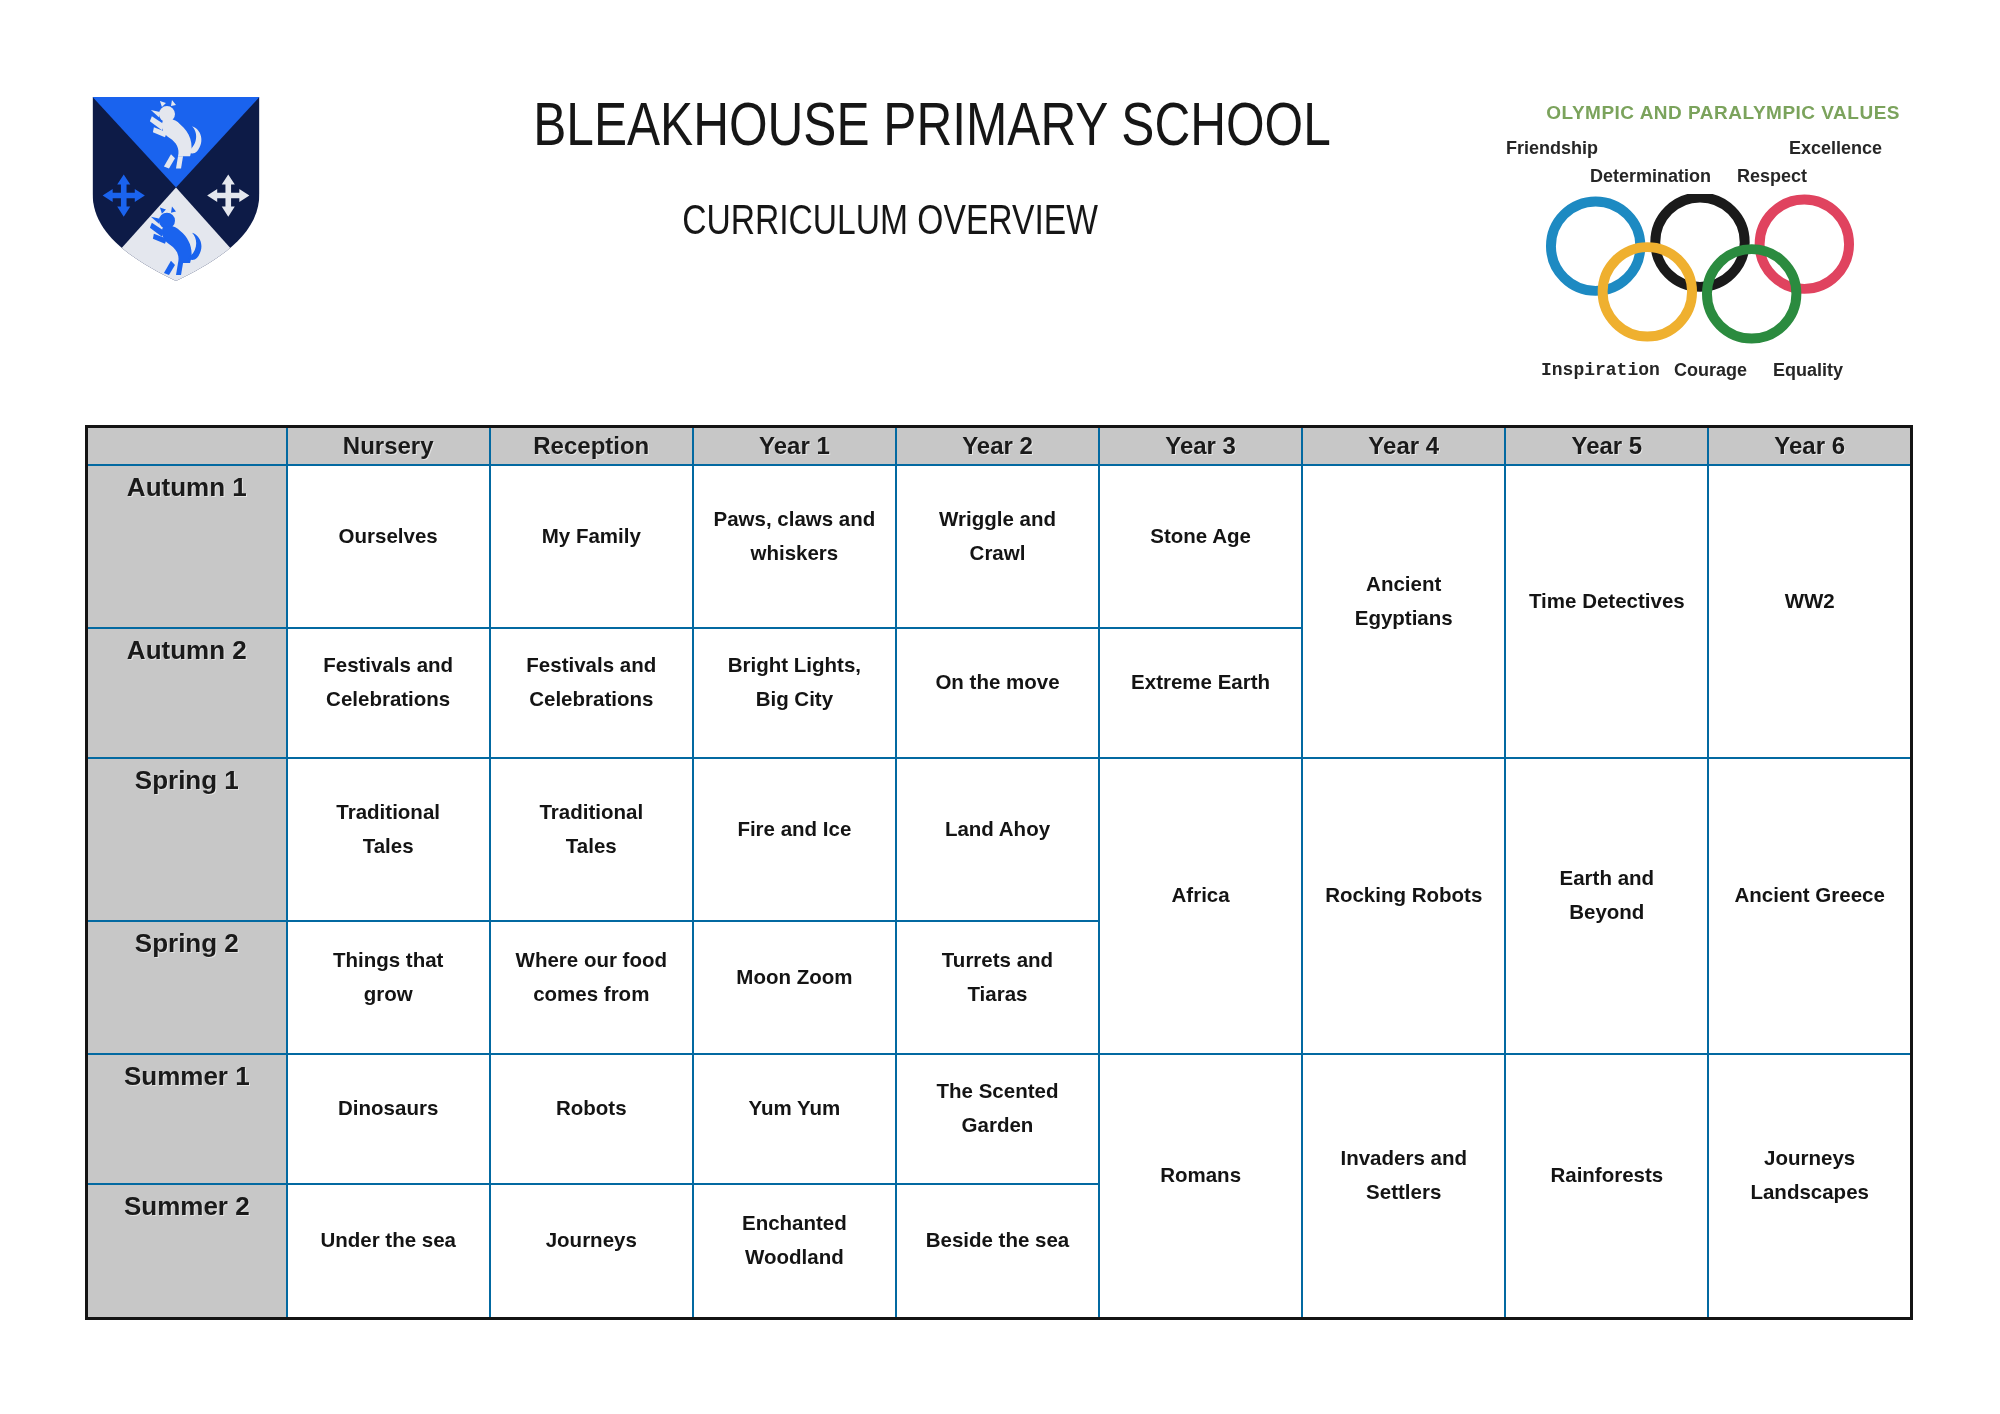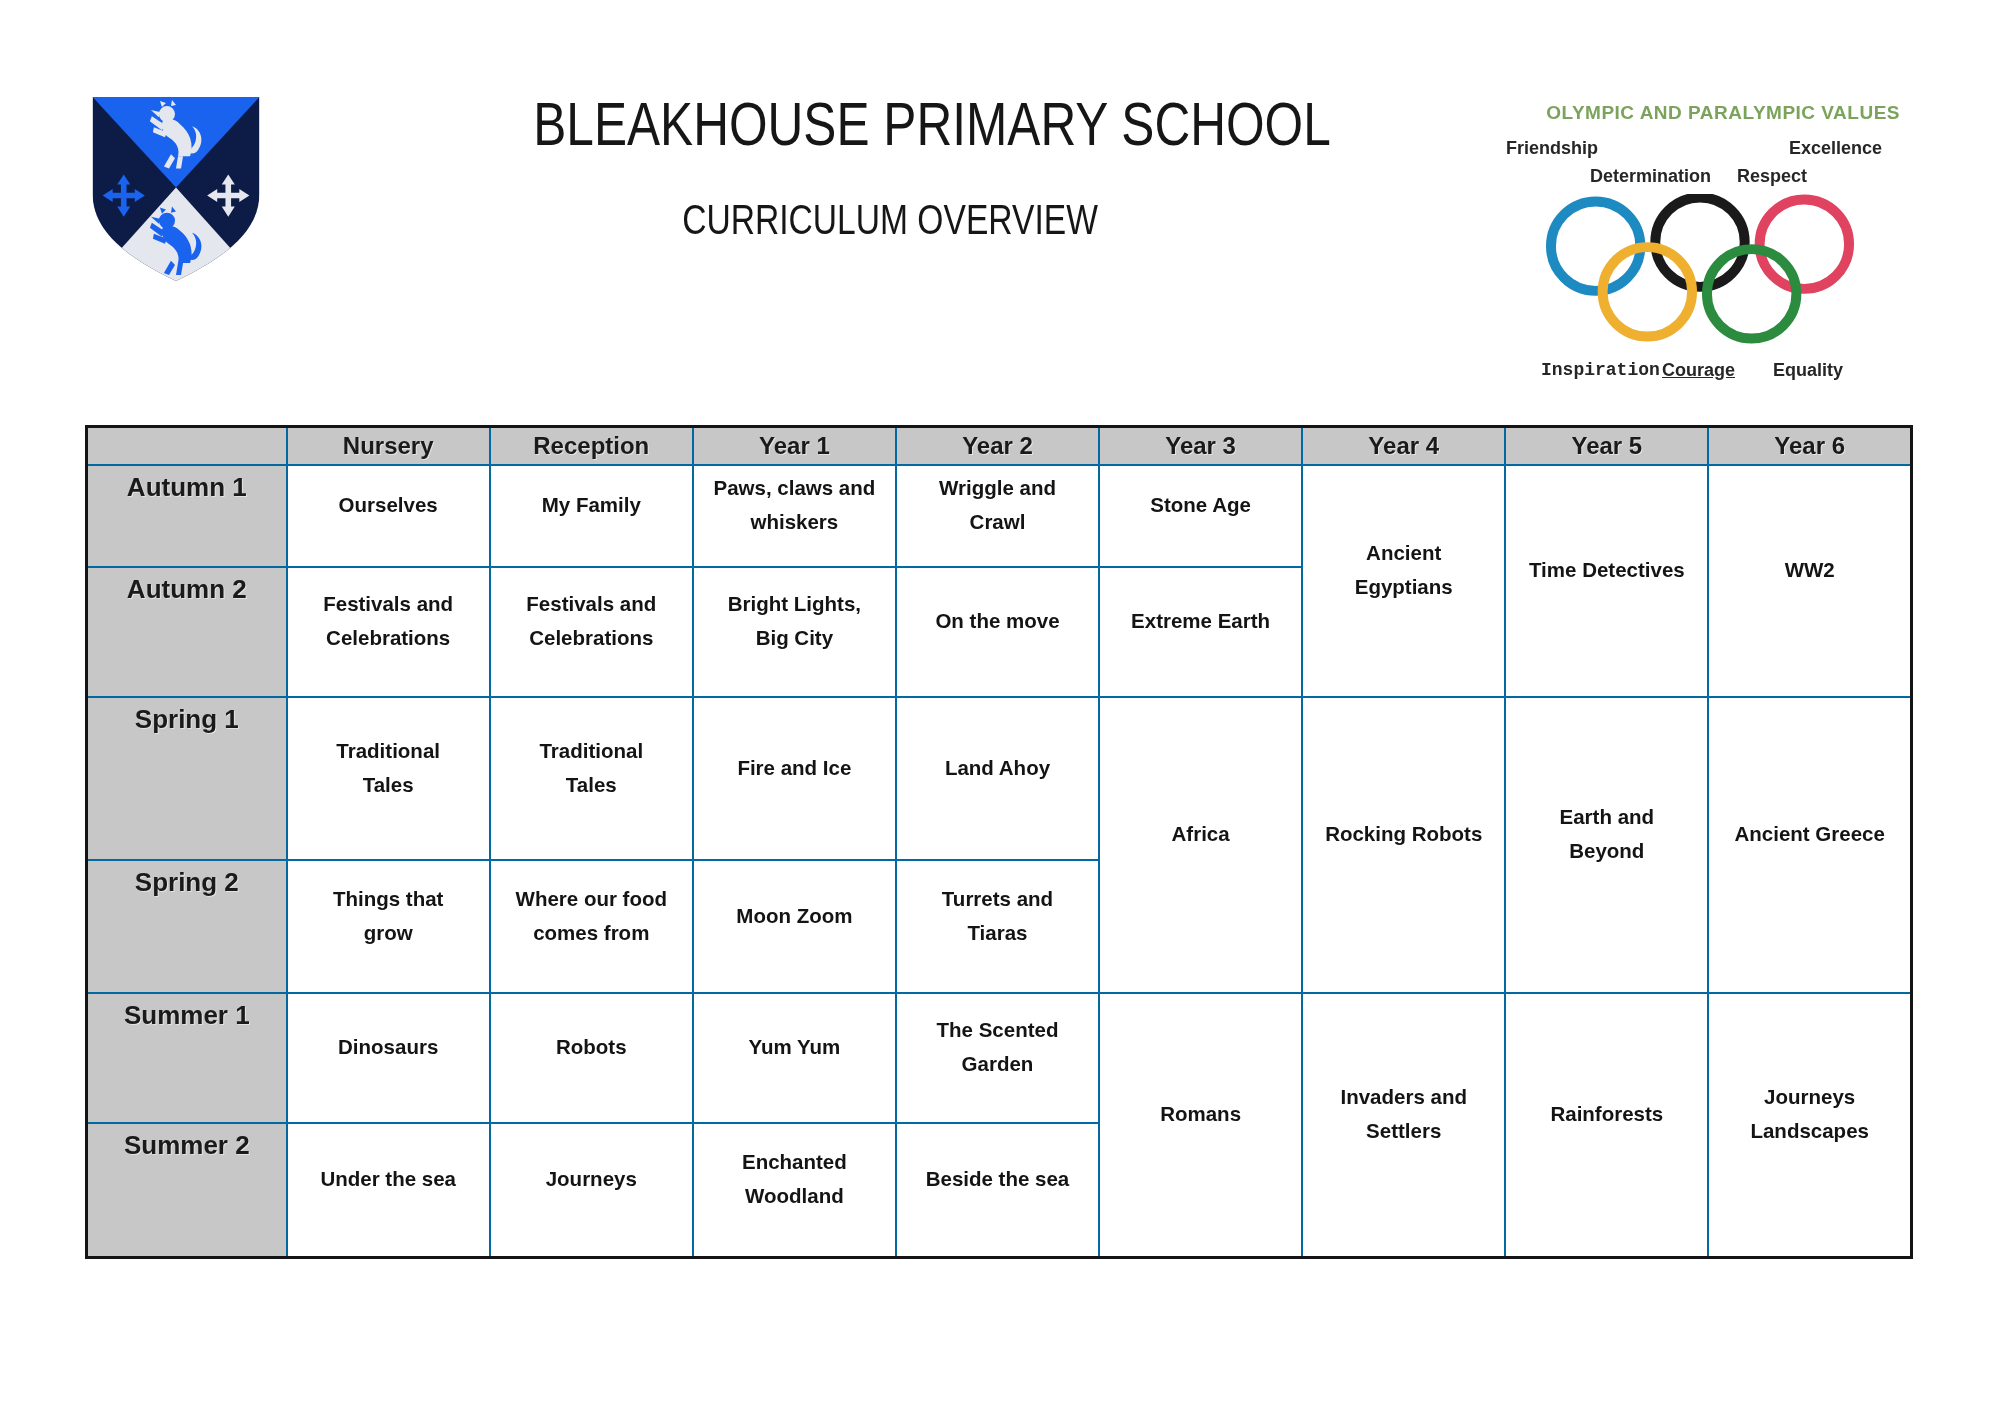--- a/index.html
+++ b/index.html
@@ -17,21 +17,21 @@
   
   .values{position:absolute;left:1500px;top:98px;width:400px;height:300px;}
   .values .vtitle{position:absolute;top:4px;left:0;width:100%;text-align:right;
     font-size:19px;font-weight:bold;color:#7ba35c;letter-spacing:.5px;white-space:nowrap;}
   .vlabel{position:absolute;font-size:18px;font-weight:bold;color:#262626;white-space:nowrap;}
   .v-friendship{left:6px;top:40px;}
   .v-excellence{right:18px;top:40px;}
   .v-determination{left:90px;top:68px;}
   .v-respect{left:237px;top:68px;}
   .v-inspiration{left:41px;top:262px;font-family:Liberation Mono, monospace;}
-  .v-courage{left:162px;top:262px;text-decoration:underline;}
+  .v-courage{left:174px;top:262px;}
   .v-equality{left:273px;top:262px;}
   .rings{position:absolute;left:44px;top:96px;}
   
   table.curriculum{
     position:absolute;left:85px;top:425px;width:1828px;
     border-collapse:collapse;table-layout:fixed;
     border:3px solid #141414;
   }
   table.curriculum th, table.curriculum td{border:2px solid #0369a1;}
   th.chead{
@@ -42,21 +42,21 @@
   td.rlabel{
     background:#c7c7c7;vertical-align:top;text-align:center;
     font-size:26px;font-weight:bold;color:#1a1a1a;padding-top:6px;
     text-shadow:1px 1px 0 #e3e3e3;
   }
   td.cell{
     background:#ffffff;text-align:center;vertical-align:middle;
     font-size:20.5px;font-weight:bold;color:#141414;line-height:1.65;
     padding:0 14px 22px 14px;white-space:pre-line;
   }
-  tr.r-a1{height:102px;border-radius:30px;} tr.r-a2{height:130px;}
+  tr.r-a1{height:163px;border-radius:30px;} tr.r-a2{height:130px;}
   tr.r-s1{height:163px;} tr.r-s2{height:133px;}
   tr.r-u1{height:130px;} tr.r-u2{height:134px;}
 </style>
 </head>
 <body>
 
 <svg class="crest" viewBox="0 0 180 195" xmlns="http://www.w3.org/2000/svg">
   <defs>
     <clipPath id="shieldClip">
       <path d="M7 7 H173 V103 C173 140 140 166 90 190 C40 166 7 140 7 103 Z"></path>

